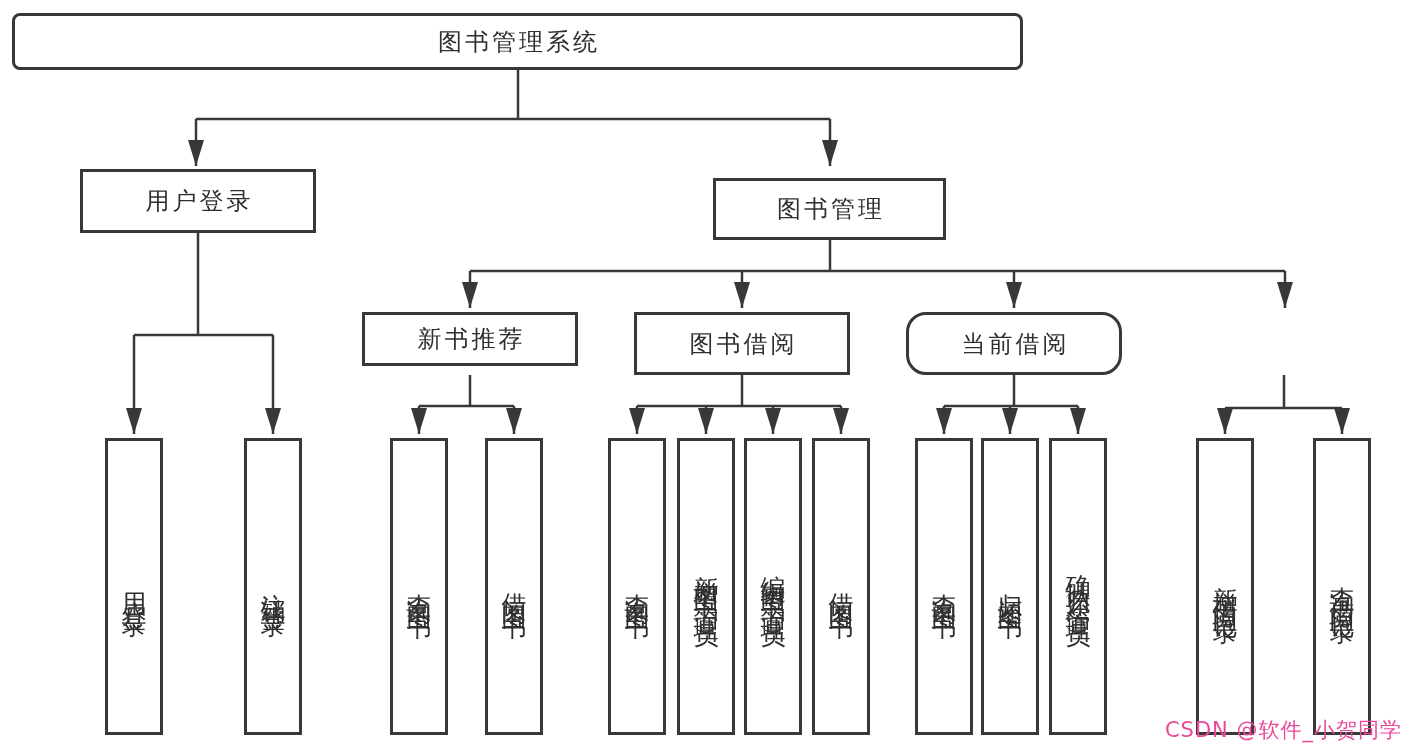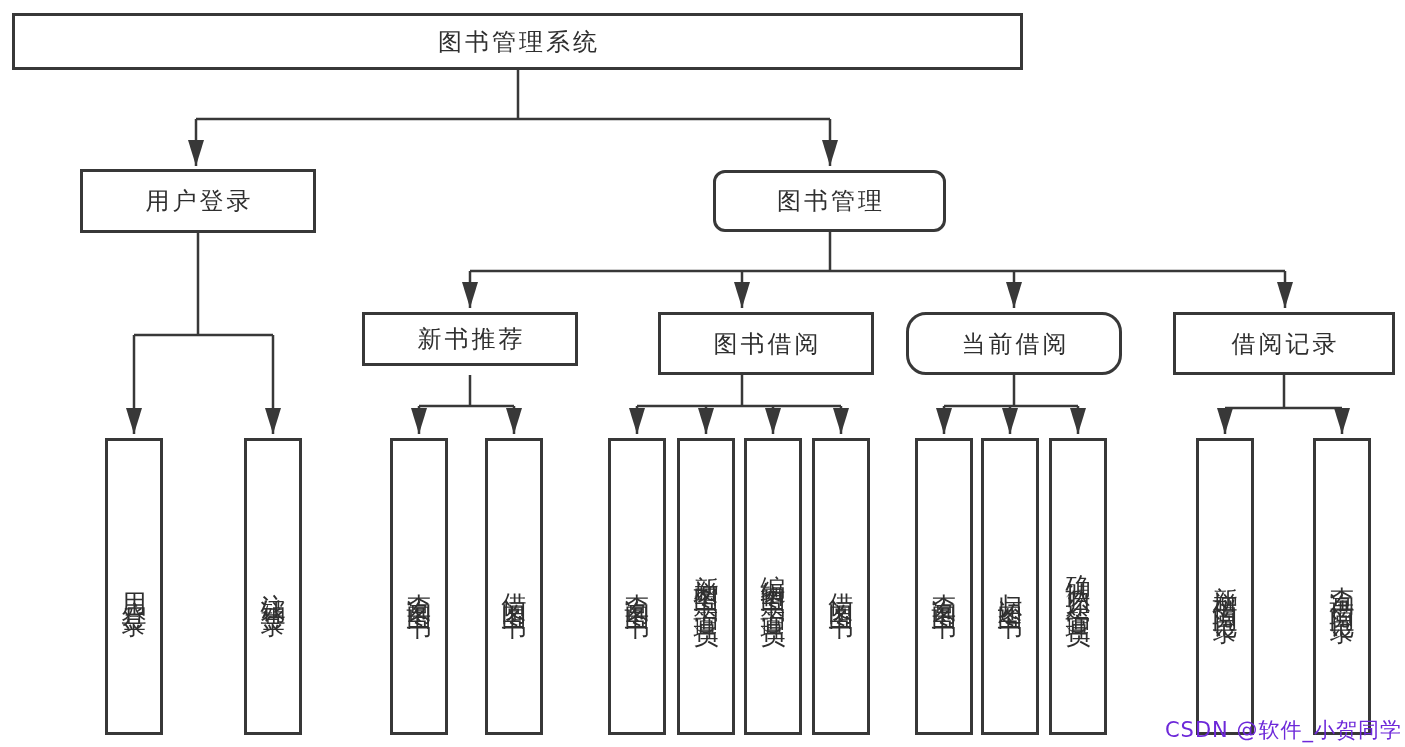--- a/index.html
+++ b/index.html
@@ -32,21 +32,21 @@
     text-orientation:mixed;
     font-size:25px;
     letter-spacing:7px;
     line-height:1;
   }
   .watermark{
     position:absolute;
     right:3px;top:716px;
     z-index:3;
     font-size:21px;
-    color:#6d28d9;
+    color:#ec4899;
     letter-spacing:1px;
     white-space:nowrap;
   }
 </style>
 </head>
 <body>
 
 <div class="stage">
 
   <svg class="wires" width="1405" height="747" viewBox="0 0 1405 747">
@@ -81,29 +81,28 @@
       <path marker-end="url(#arrow)" d="M773 406 V434"></path>
       <path marker-end="url(#arrow)" d="M841 406 V434"></path>
       <path marker-end="url(#arrow)" d="M944 406 V434"></path>
       <path marker-end="url(#arrow)" d="M1010 406 V434"></path>
       <path marker-end="url(#arrow)" d="M1078 406 V434"></path>
       <path marker-end="url(#arrow)" d="M1225 408 V434"></path>
       <path marker-end="url(#arrow)" d="M1342 408 V434"></path>
     </g>
   </svg>
 
-  <div class="box hbox" style="left:12px;top:13px;width:1011px;height:57px;">图书管理系统</div>
+  <div class="box hbox" style="left:12px;top:13px;width:1011px;height:57px;border-radius:8px;">图书管理系统</div>
 
   <div class="box hbox" style="left:80px;top:169px;width:236px;height:64px;">用户登录</div>
-  <div class="box hbox" style="left:713px;top:170px;width:233px;height:62px;border-radius:12px;">图书管理</div>
+  <div class="box hbox" style="left:713px;top:178px;width:233px;height:62px;">图书管理</div>
 
   <div class="box hbox" style="left:362px;top:312px;width:216px;height:54px;">新书推荐</div>
-  <div class="box hbox" style="left:634px;top:312px;width:216px;height:63px;margin-left:24px;">图书借阅</div>
+  <div class="box hbox" style="left:634px;top:312px;width:216px;height:63px;">图书借阅</div>
   <div class="box hbox" style="left:906px;top:312px;width:216px;height:63px;border-radius:20px;">当前借阅</div>
-  <div class="box hbox" style="left:1173px;top:312px;width:222px;height:63px;">借阅记录</div>
 
   <div class="box vbox" style="left:105px;">用户登录</div>
   <div class="box vbox" style="left:244px;">注销登录</div>
 
   <div class="box vbox" style="left:390px;">查询图书</div>
   <div class="box vbox" style="left:485px;">借阅图书</div>
 
   <div class="box vbox" style="left:608px;">查询图书</div>
   <div class="box vbox" style="left:677px;">新增图书（管理员）</div>
   <div class="box vbox" style="left:744px;">编辑图书（管理员）</div>

